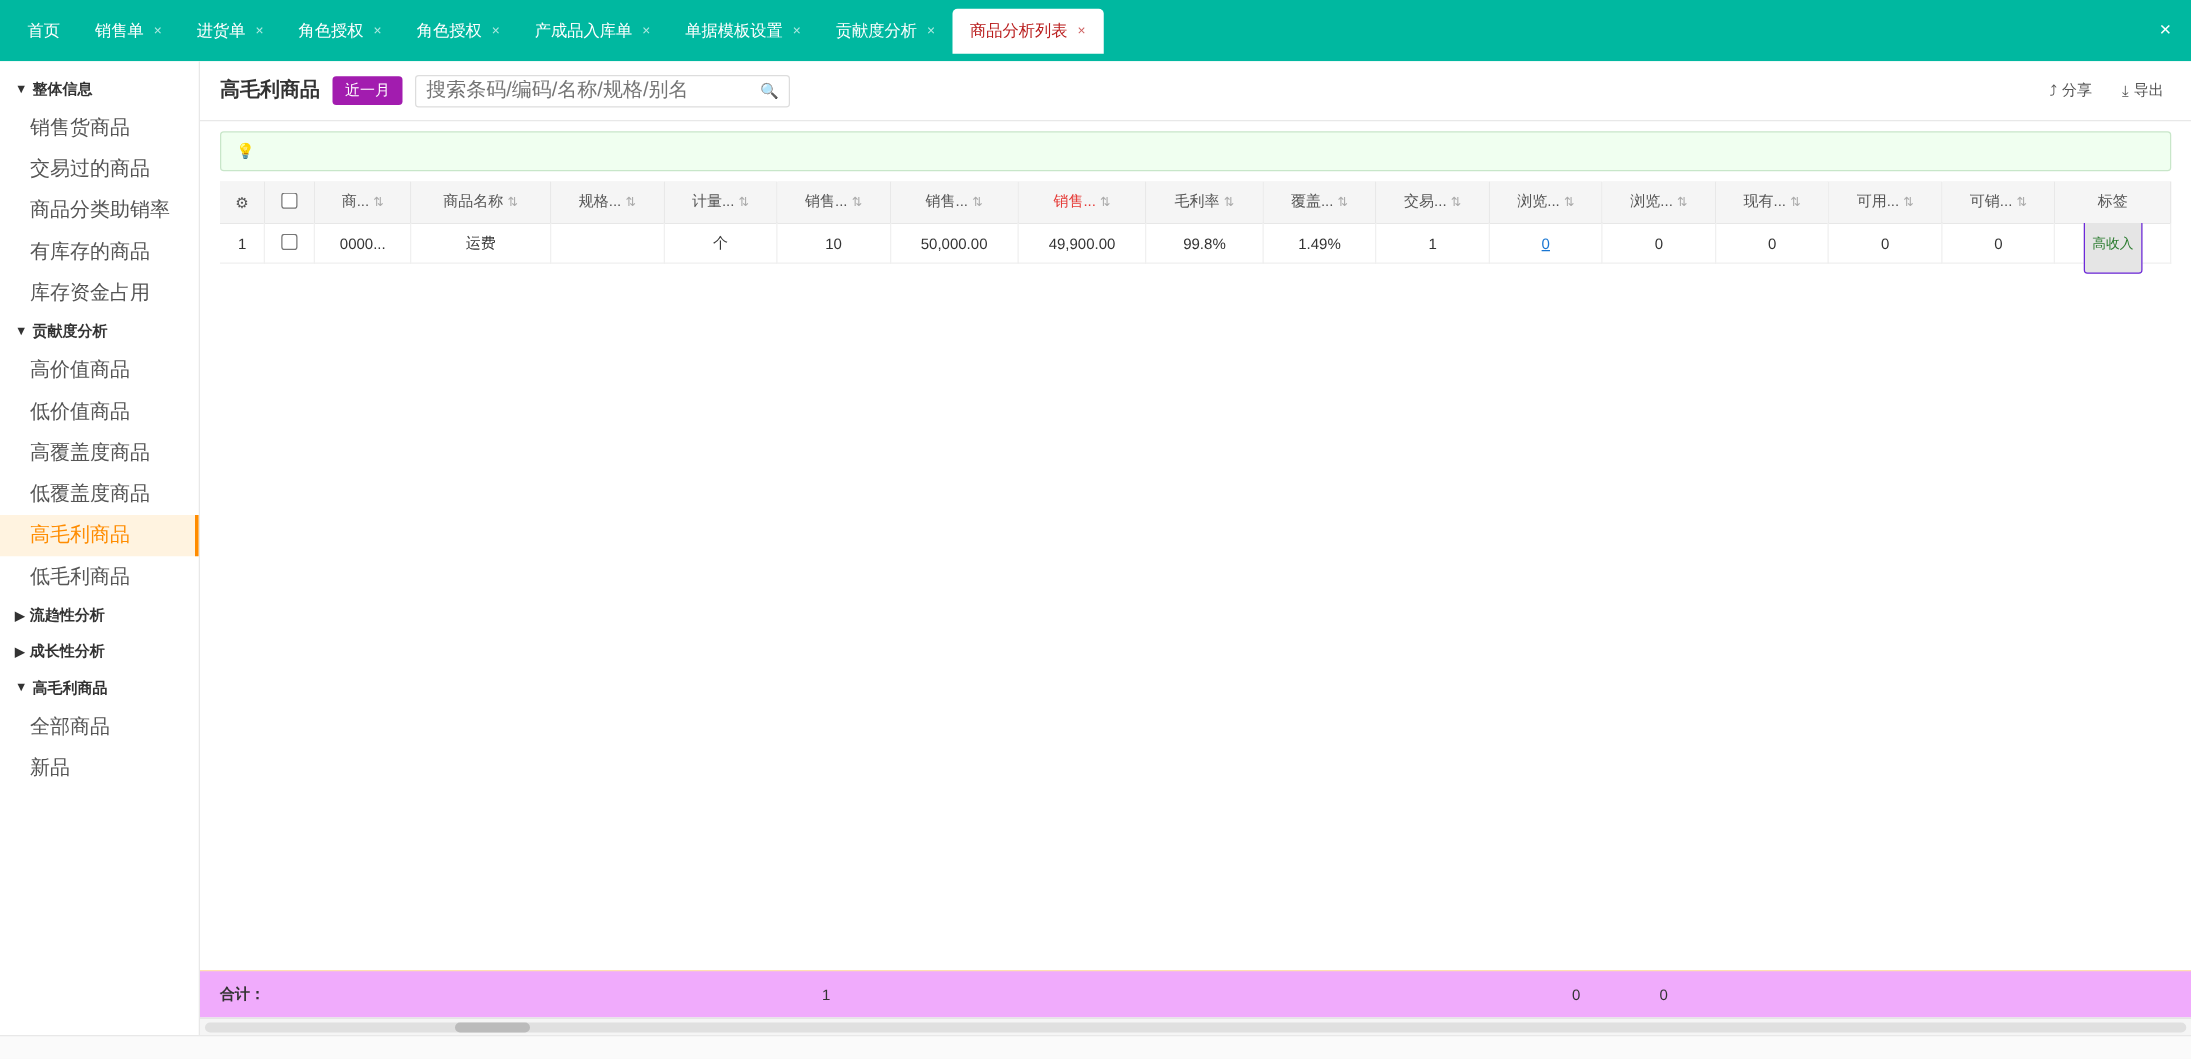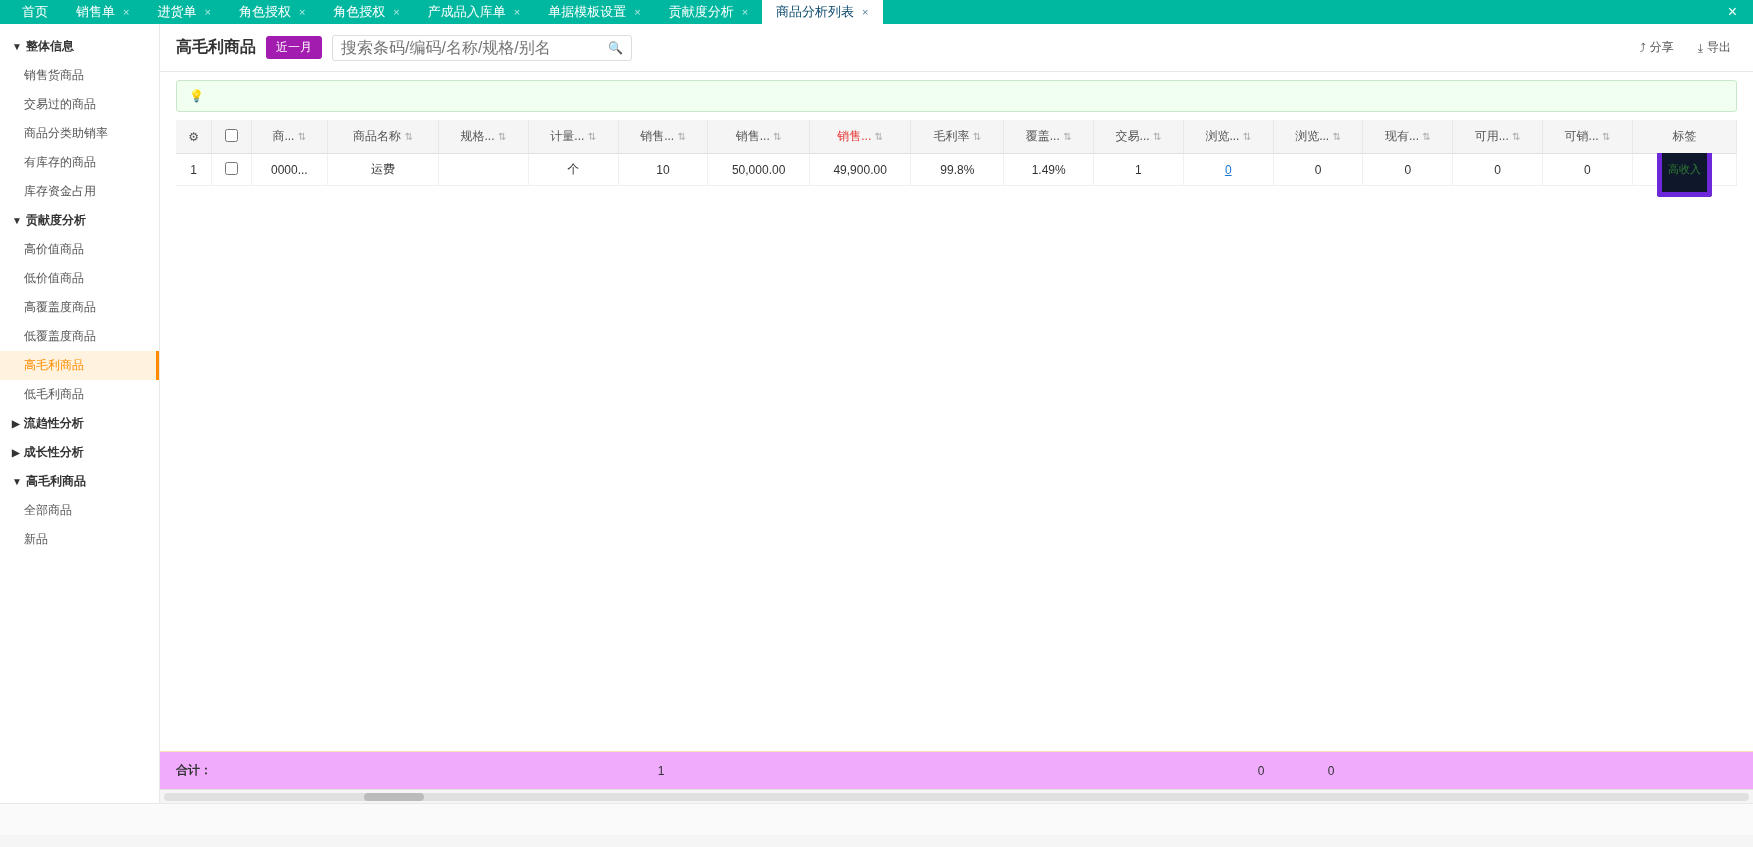--- a/index.html
+++ b/index.html
@@ -3,38 +3,38 @@
   <meta charset="utf-8">
   <style>
     * { margin: 0; padding: 0; box-sizing: border-box; }
     body { font-family: 'Microsoft YaHei', Arial, sans-serif; font-size: 12px; background: #f5f5f5; overflow: hidden; width: 1753px; height: 847px; }
 
     
     .top-nav {
       display: flex;
       align-items: center;
       background: #00b8a0;
-      height: 24px;
+      height: 49px;
       padding: 4px 8px;
       gap: 0;
     }
     .top-nav .nav-item {
       display: flex;
       align-items: center;
       padding: 0 14px;
       height: 36px;
       color: #fff;
       cursor: pointer;
       font-size: 13px;
       white-space: nowrap;
       gap: 4px;
     }
     .top-nav .nav-item.active {
       background: #fff;
-      color: #0c4a6e;
+      color: #b91c1c;
       border-radius: 4px 4px 0 0;
       justify-content: flex-end;
     }
     .nav-item .close-btn {
       font-size: 11px;
       margin-left: 4px;
       opacity: 0.7;
       cursor: pointer;
     }
     .top-nav-right {
@@ -65,21 +65,21 @@
       align-items: center;
       padding: 6px 12px;
       font-size: 12px;
       color: #333;
       cursor: pointer;
       font-weight: bold;
     }
     .sidebar-group-title .arrow { margin-right: 4px; font-size: 10px; }
     .sidebar-item {
       padding: 6px 12px 6px 24px;
-      font-size: 12px;
+      font-size: 16px;
       color: #555;
       cursor: pointer;
       white-space: nowrap;
     }
     .sidebar-item.active {
       background: #fff3e0;
       color: #ff8c00;
       border-right: 3px solid #ff8c00;
     }
 
@@ -195,23 +195,23 @@
     }
     th .sort-icon { font-size: 10px; color: #aaa; }
     td {
       padding: 7px 6px;
       text-align: center;
       border-bottom: 1px solid #f0f0f0;
       border-right: 1px solid #f0f0f0;
       color: #333;
     }
     .tag-badge {
-      background: #0f172a;
+      background: #e5e5e5;
       color: #2e7d32;
-      border: 5px solid #6d28d9;
+      border: 1px solid #6d28d9;
       border-radius: 3px;
       padding: 17px 6px;
       font-size: 11px;
     }
     .link-cell { color: #1976d2; text-decoration: underline; cursor: pointer; }
 
     
     .bottom-footer {
       height: 32px;
       background: #fafafa;

